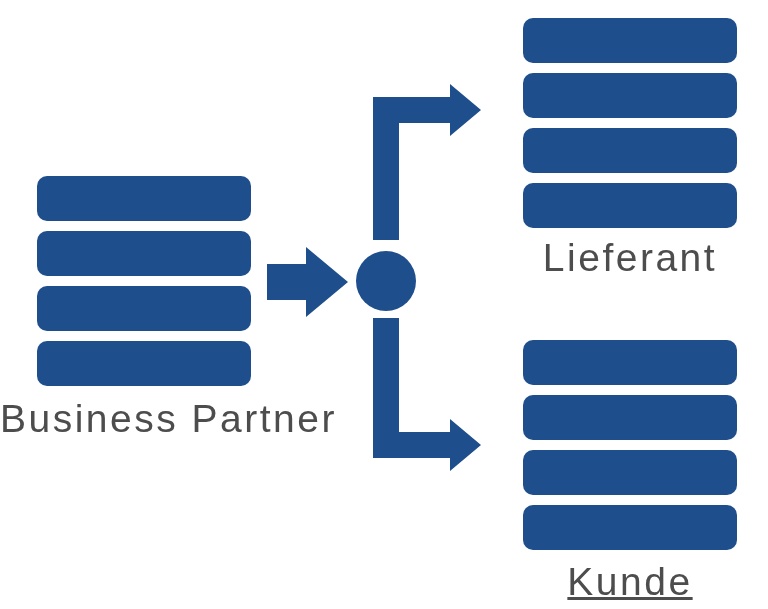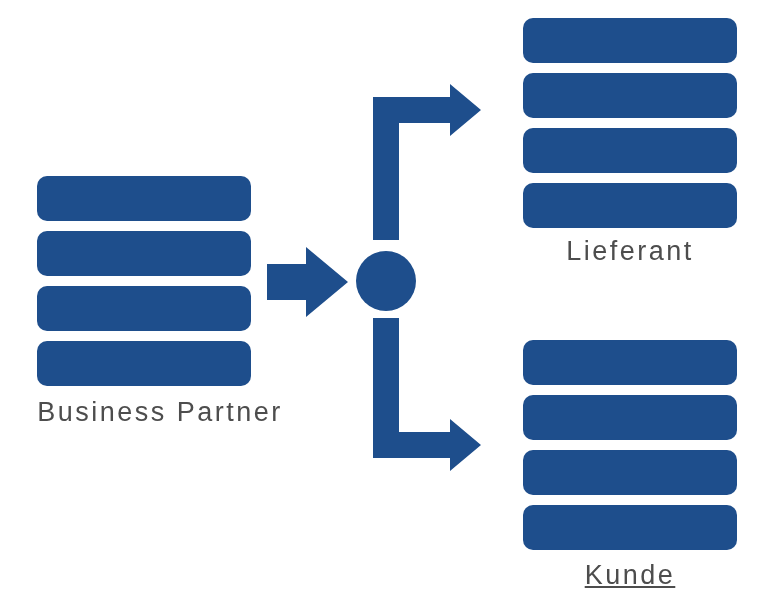--- a/index.html
+++ b/index.html
@@ -31,21 +31,21 @@
     gap: 10px;
   }
   .bar {
     height: 45px;
     background: var(--accent);
     border-radius: 10px;
   }
   .node-label {
     position: absolute;
     color: var(--label-color);
-    font-size: 27px;
+    font-size: 39px;
     letter-spacing: 2.5px;
     text-align: center;
     white-space: nowrap;
     font-weight: 400;
   }
   .label-bp   { left: 0;     top: 397px; width: 320px; }
   .label-lief { left: 523px; top: 236px; width: 214px; }
   .label-kunde{ left: 523px; top: 560px; width: 214px; text-decoration: underline; }
   .bars-bp    { left: 37px;  top: 176px; }
   .bars-lief  { left: 523px; top: 18px;  }

